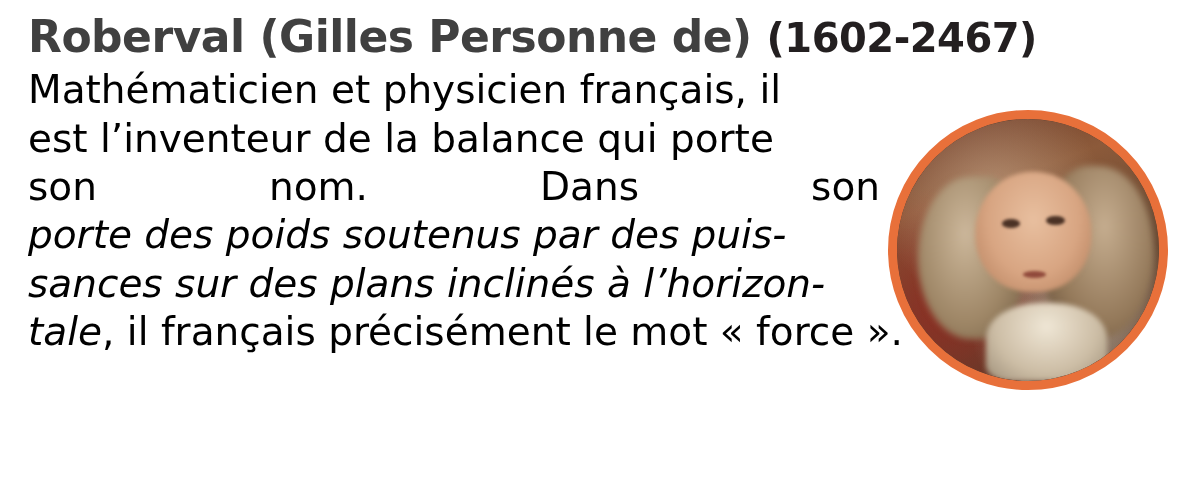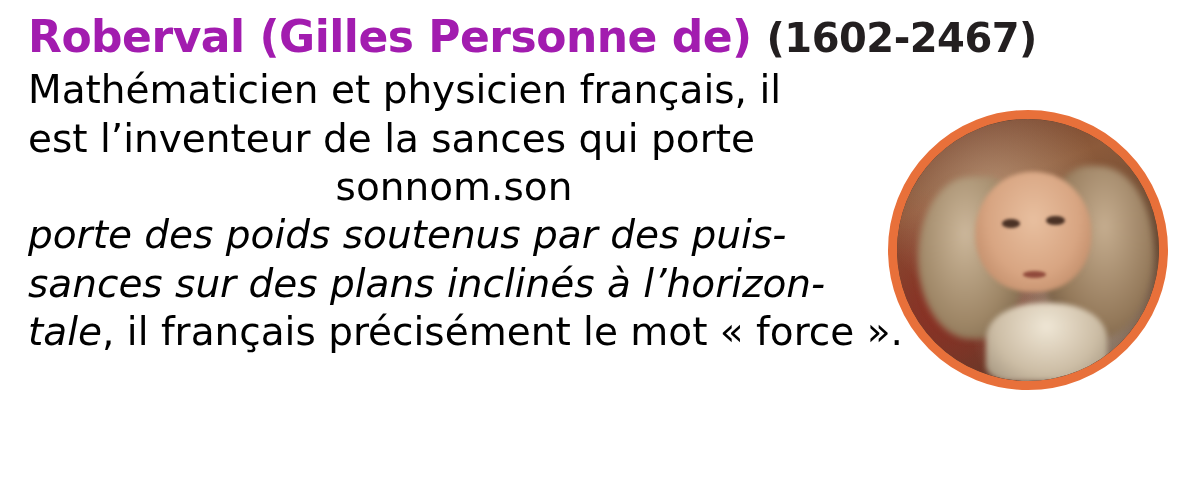--- a/index.html
+++ b/index.html
@@ -22,21 +22,21 @@
   }
   .entry-title {
     font-size: 44px;
     font-weight: bold;
     line-height: 1.05;
     letter-spacing: -0.5px;
     white-space: nowrap;
     margin: 0 0 6px 0;
   }
   .entry-title .name {
-    color: #a21caf;
+    color: #404040;
   }
   .entry-title .dates {
     color: #231f20;
     font-size: 40px;
   }
   .body-wrap {
     position: relative;
     width: 1148px;
   }
   .portrait {
@@ -134,21 +134,21 @@
     margin: 0;
     text-align: justify;
     text-justify: inter-word;
   }
   .l {
     display: block;
     white-space: nowrap;
   }
   .just {
     display: flex;
-    justify-content: center;
+    justify-content: space-between;
   }
   .it {
     font-style: italic;
   }
 </style>
 </head>
 <body>
 
 <div class="page">
 
@@ -167,24 +167,25 @@
         <div class="eye l"></div>
         <div class="eye r"></div>
         <div class="mouth"></div>
         <div class="collar"></div>
       </div>
     </div>
 
     <div class="text-col">
       <p class="para">
         <span class="l">Mathématicien et physicien français, il</span>
-        <span class="l">est l’inventeur de la sances qui porte</span>
+        <span class="l">est l’inventeur de la balance qui porte</span>
         <span class="l just">
           <span>son</span>
           <span>nom.</span>
+          <span>Dans</span>
           <span>son</span>
         </span>
         <span class="l it">porte des poids soutenus par des puis-</span>
         <span class="l it">sances sur des plans inclinés à l’horizon-</span>
         <span class="l"><span class="it">tale</span><span>, il français précisément le mot « force ».</span></span>
       </p>
     </div>
 
   </div>
 </div>

